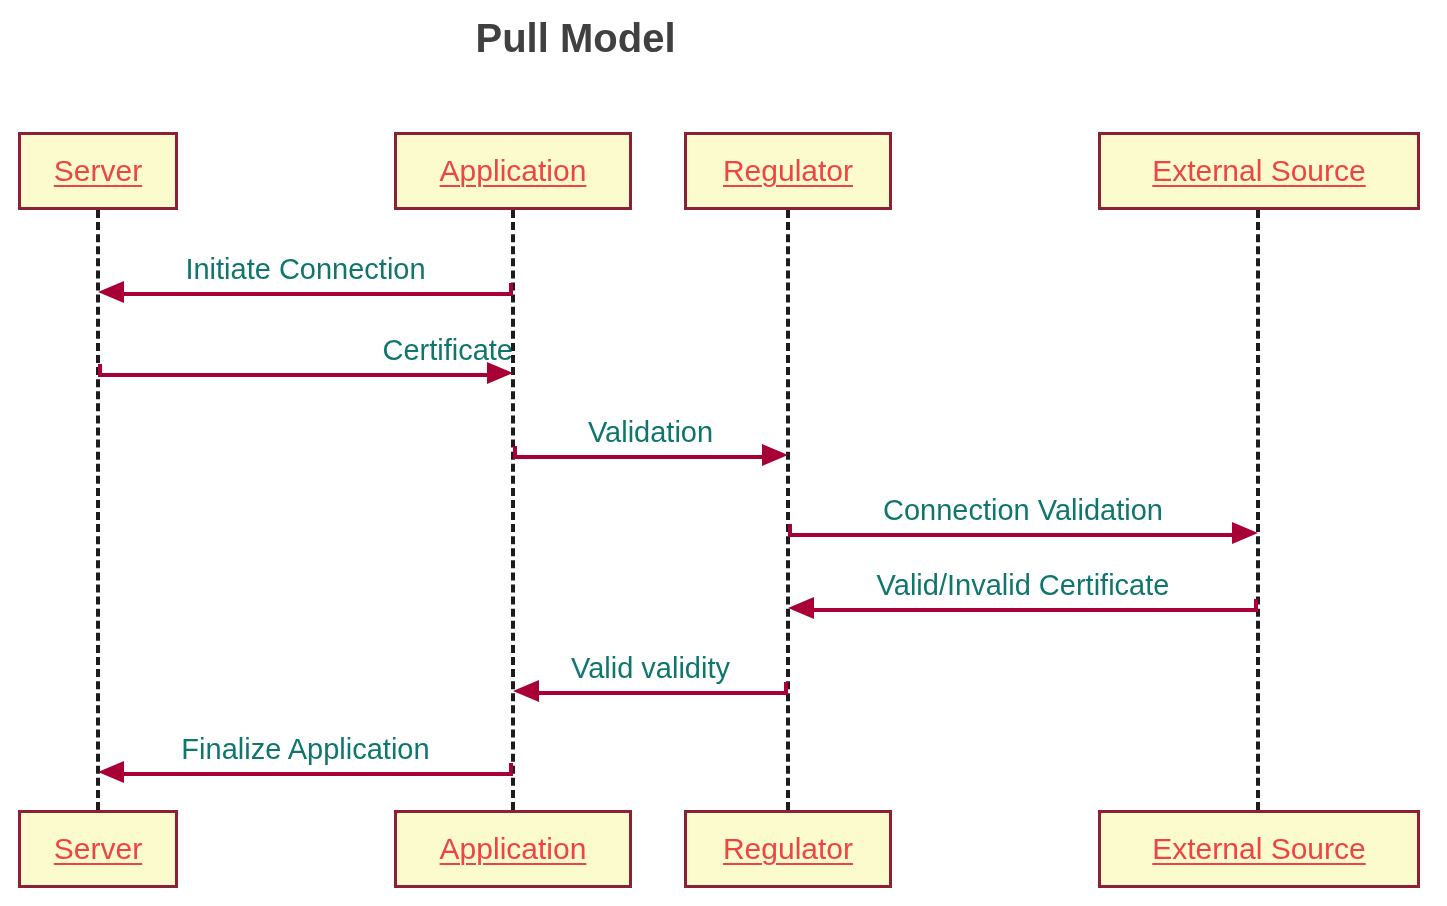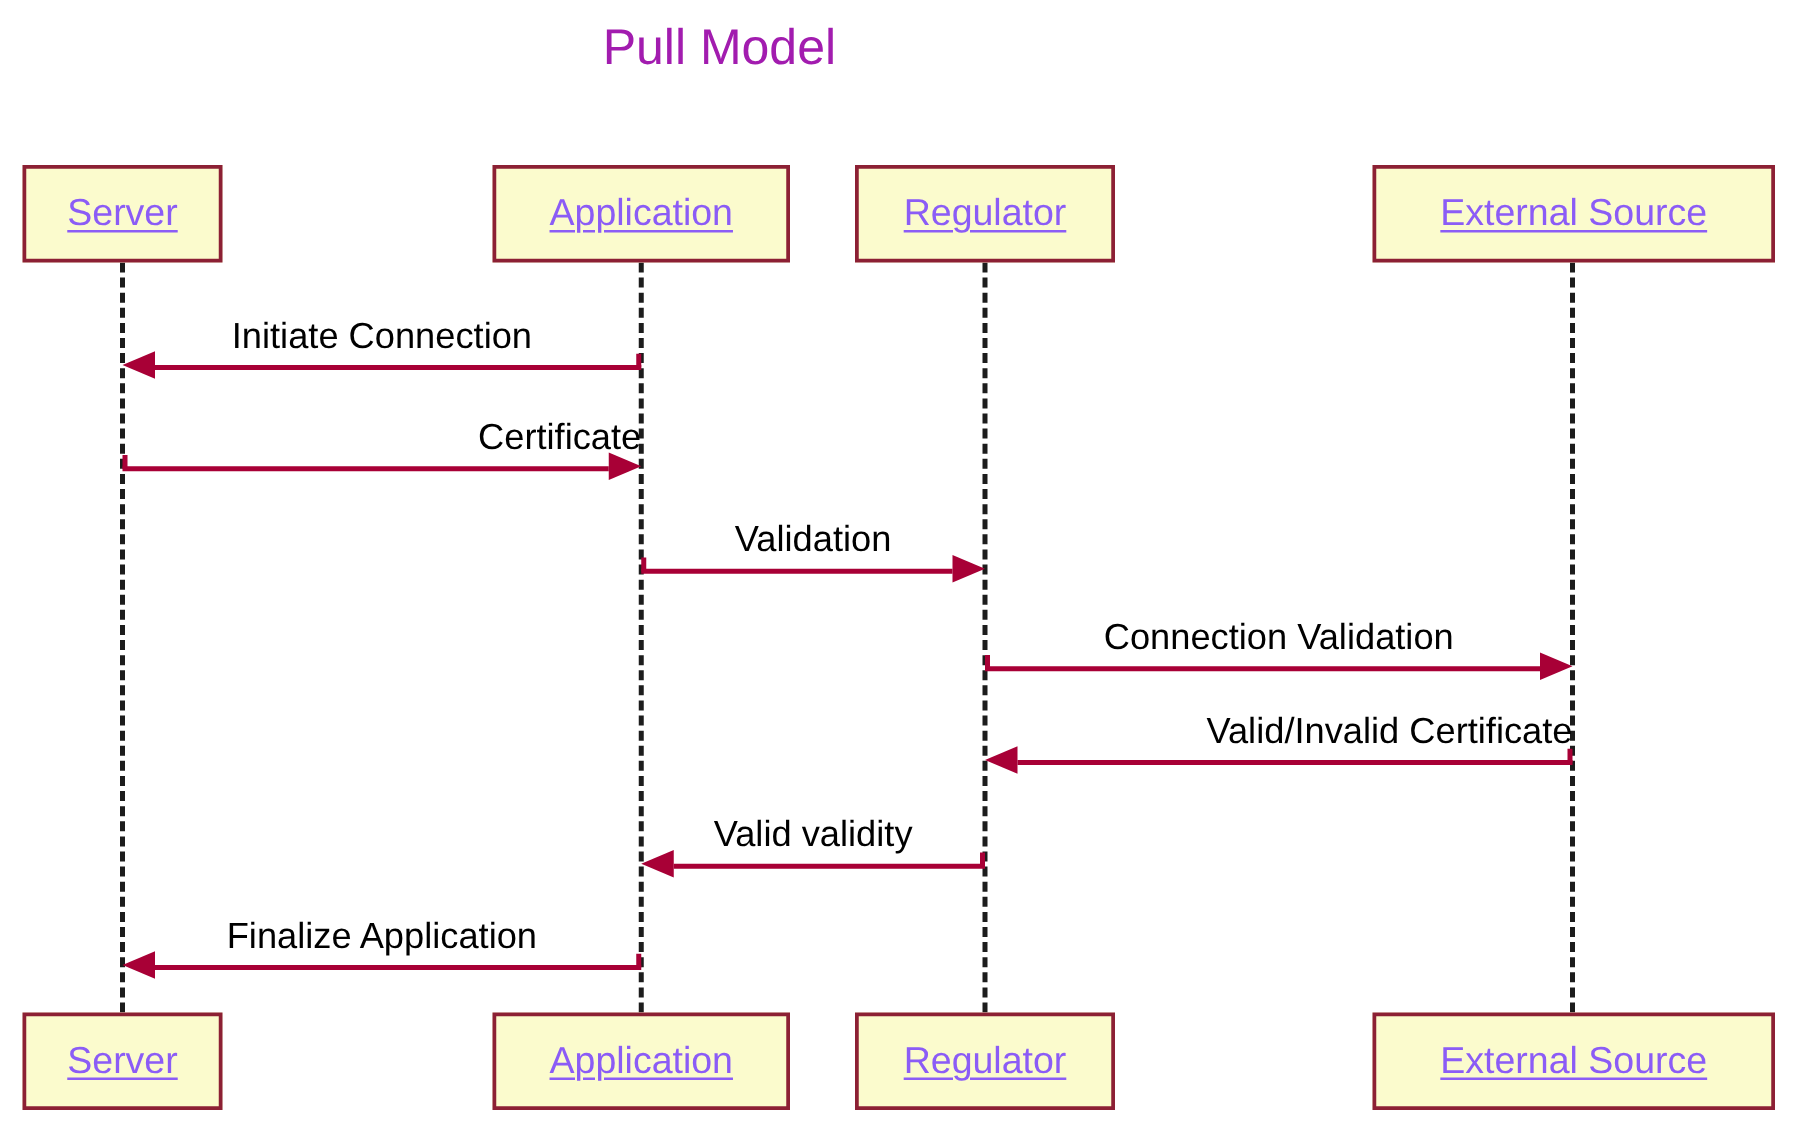--- a/index.html
+++ b/index.html
@@ -22,40 +22,40 @@
   }
 
   
   #diagram-title {
     position: absolute;
     left: 0;
     top: 14px;
     width: 1151px;
     text-align: center;
     font-size: 40px;
-    font-weight: normal;
-    color: #a21caf;
+    font-weight: bold;
+    color: #404040;
     letter-spacing: 0px;
     line-height: 48px;
     white-space: nowrap;
   }
 
   
   .participant-box {
     position: absolute;
     box-sizing: border-box;
     background: #FBFBCD;
     border: 3px solid #8C2034;
     display: flex;
     align-items: center;
     justify-content: center;
   }
   .participant-label {
     font-size: 30px;
-    color: #8b5cf6;
+    color: #ef4444;
     text-decoration: underline;
     text-underline-offset: 4px;
     text-decoration-thickness: 2px;
     white-space: nowrap;
     line-height: 1;
   }
 
   
   .lifeline {
     position: absolute;
@@ -96,21 +96,21 @@
   }
   .arrowhead.left {
     border-top: 11px solid transparent;
     border-bottom: 11px solid transparent;
     border-right: 26px solid #A80036;
   }
   .message-label {
     position: absolute;
     bottom: 8px;
     font-size: 29px;
-    color: #000000;
+    color: #0f766e;
     white-space: nowrap;
     text-align: center;
     line-height: 1;
   }
 </style>
 </head>
 <body>
 
 <div id="diagram-root">
 
@@ -144,21 +144,21 @@
       <div class="message" style="left: 788px; top: 533px; width: 470px;">
         <div class="message-line" style="left: 0px; width: 444px;"></div>
         <div class="message-stub" style="left: 0px;"></div>
         <div class="arrowhead right" style="left: 444px;"></div>
         <div class="message-label" style="left: 0px; width: 470px;">Connection Validation</div>
       </div>
       <div class="message" style="left: 788px; top: 608px; width: 470px;">
         <div class="message-line" style="left: 26px; width: 444px;"></div>
         <div class="message-stub" style="left: 466px;"></div>
         <div class="arrowhead left" style="left: 0px;"></div>
-        <div class="message-label" style="left: 0px; width: 470px; text-align: right;">Valid/Invalid Certificate</div>
+        <div class="message-label" style="left: 0px; width: 470px;">Valid/Invalid Certificate</div>
       </div>
       <div class="message" style="left: 513px; top: 691px; width: 275px;">
         <div class="message-line" style="left: 26px; width: 249px;"></div>
         <div class="message-stub" style="left: 271px;"></div>
         <div class="arrowhead left" style="left: 0px;"></div>
         <div class="message-label" style="left: 0px; width: 275px;">Valid validity</div>
       </div>
       <div class="message" style="left: 98px; top: 772px; width: 415px;">
         <div class="message-line" style="left: 26px; width: 389px;"></div>
         <div class="message-stub" style="left: 411px;"></div>

